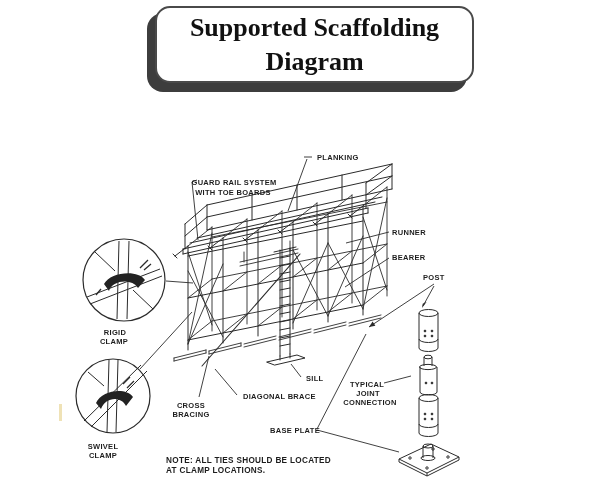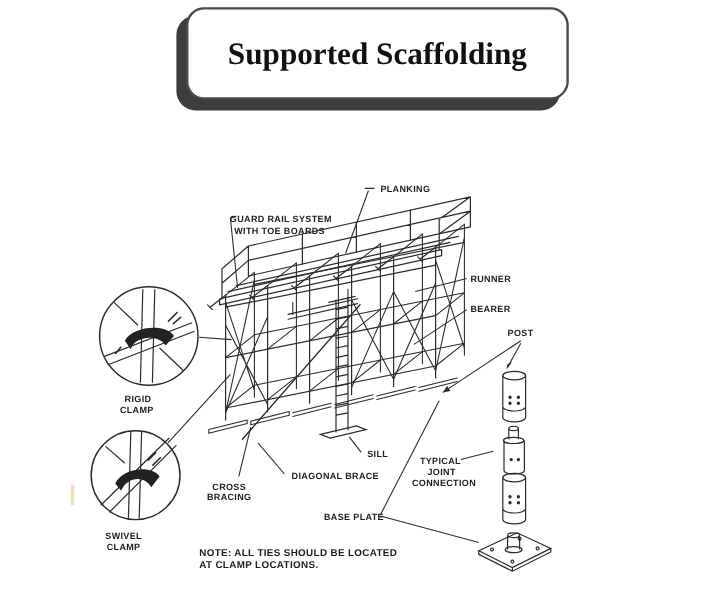--- a/index.html
+++ b/index.html
@@ -21,20 +21,21 @@
   .logo-text{font-size:13.5px;letter-spacing:1.5px;fill:#2b2b2b;}
 </style>
 </head>
 <body>
 
 <div class="page">
 
   <div class="title-shadow"></div>
   <div class="title-box">
     <div class="t-line">Supported Scaffolding</div>
+    <div class="t-line">Diagram</div>
   </div>
 
   <svg class="logo" viewBox="538 0 62 52">
     <g>
       <polygon points="548,19 556,12 556,31 548,31" fill="#2e9e4e"></polygon>
       <polygon points="558,9 564,5 564,31 558,31" fill="#35a952"></polygon>
       <path d="M568 4 C577 6 581 14 577 24 C573 30 566 30 565 24 C563 15 564 8 568 4 Z" fill="#7dc242"></path>
       <path d="M546 33 C558 30 571 23 583 9" stroke="#3fae5a" stroke-width="2.2" fill="none"></path>
       <path d="M548 35 C560 32 570 27 579 17" stroke="#57b86b" stroke-width="1.2" fill="none"></path>
       <circle cx="551" cy="23" r="0.8" fill="#fff"></circle>

